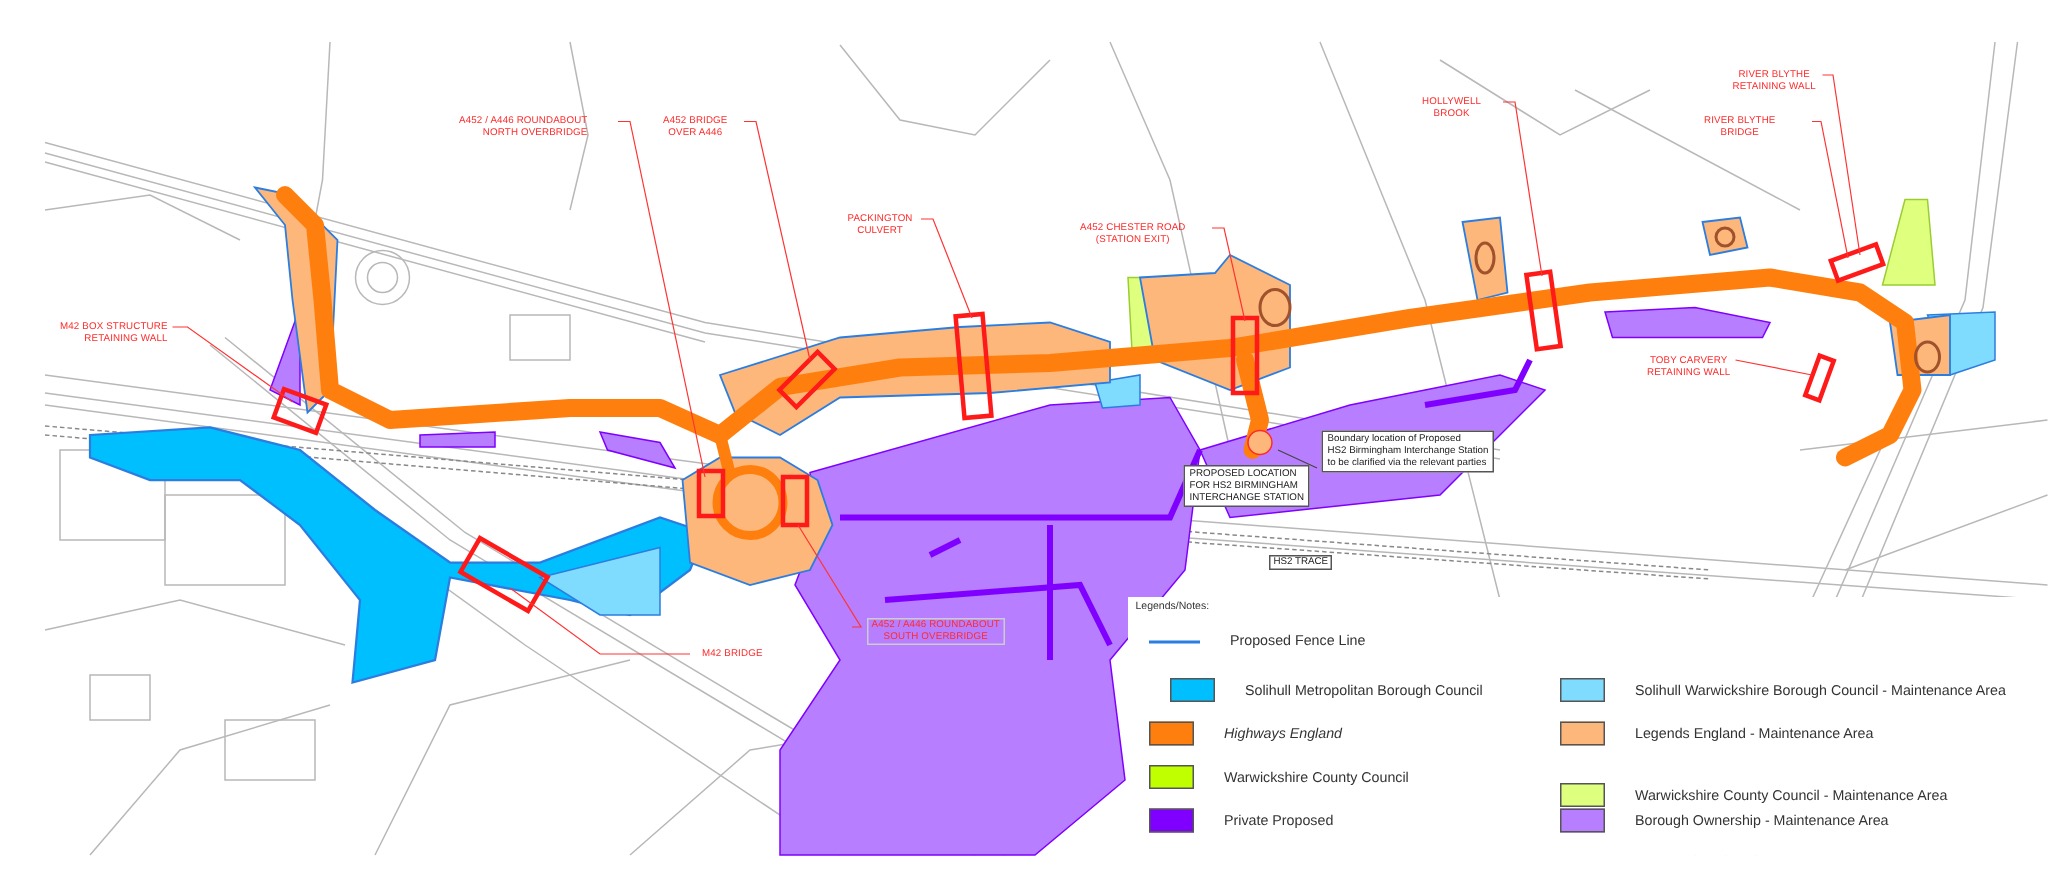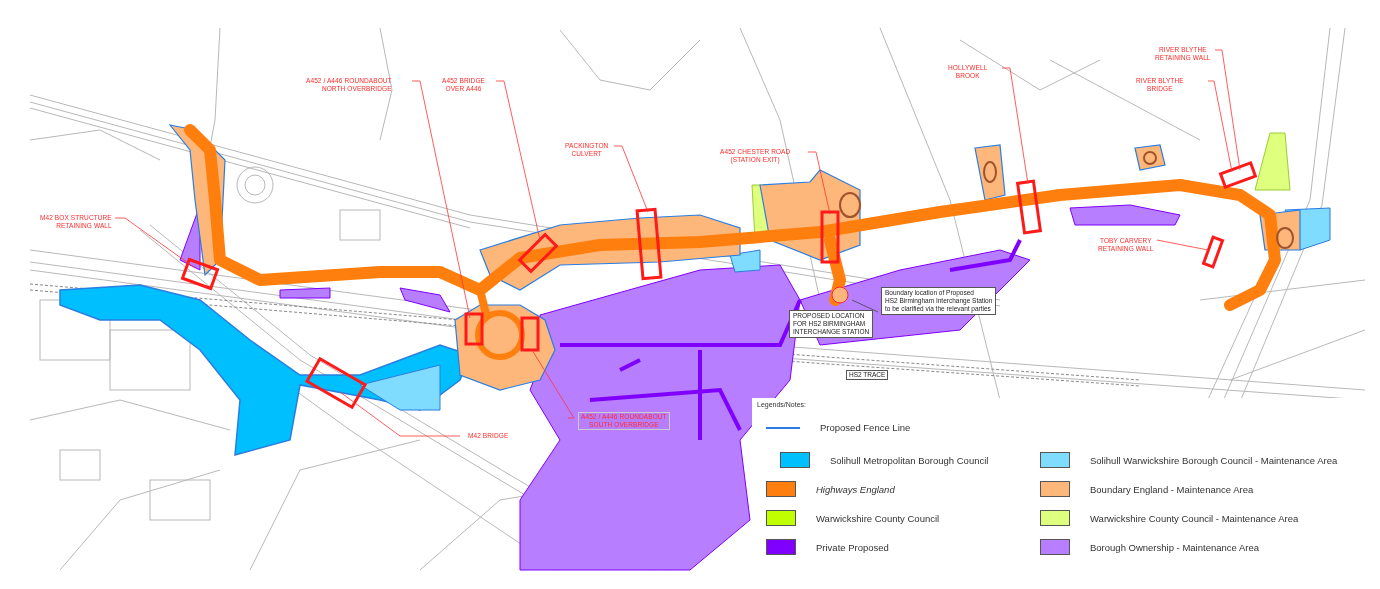--- a/index.html
+++ b/index.html
@@ -219,28 +219,28 @@
     <div class="swatch" style="background:#7fdcff"></div>
     <span class="lg-text">Solihull Warwickshire Borough Council - Maintenance Area</span>
   </div>
 
   <div class="lg-item" style="left:14px;top:83px;font-style:italic;">
     <div class="swatch" style="background:#ff7f0e"></div>
     <span class="lg-text">Highways England</span>
   </div>
   <div class="lg-item" style="left:288px;top:83px;">
     <div class="swatch" style="background:#fdb77a"></div>
-    <span class="lg-text">Boundary England - Maintenance Area</span>
+    <span class="lg-text">Legends England - Maintenance Area</span>
   </div>
 
   <div class="lg-item" style="left:14px;top:112px;">
     <div class="swatch" style="background:#bfff00"></div>
     <span class="lg-text">Warwickshire County Council</span>
   </div>
-  <div class="lg-item" style="left:288px;top:112px;">
+  <div class="lg-item" style="left:288px;top:124px;">
     <div class="swatch" style="background:#dfff7f"></div>
     <span class="lg-text">Warwickshire County Council - Maintenance Area</span>
   </div>
 
   <div class="lg-item" style="left:14px;top:141px;">
     <div class="swatch" style="background:#7f00ff"></div>
     <span class="lg-text">Private Proposed</span>
   </div>
   <div class="lg-item" style="left:288px;top:141px;">
     <div class="swatch" style="background:#b77fff"></div>

